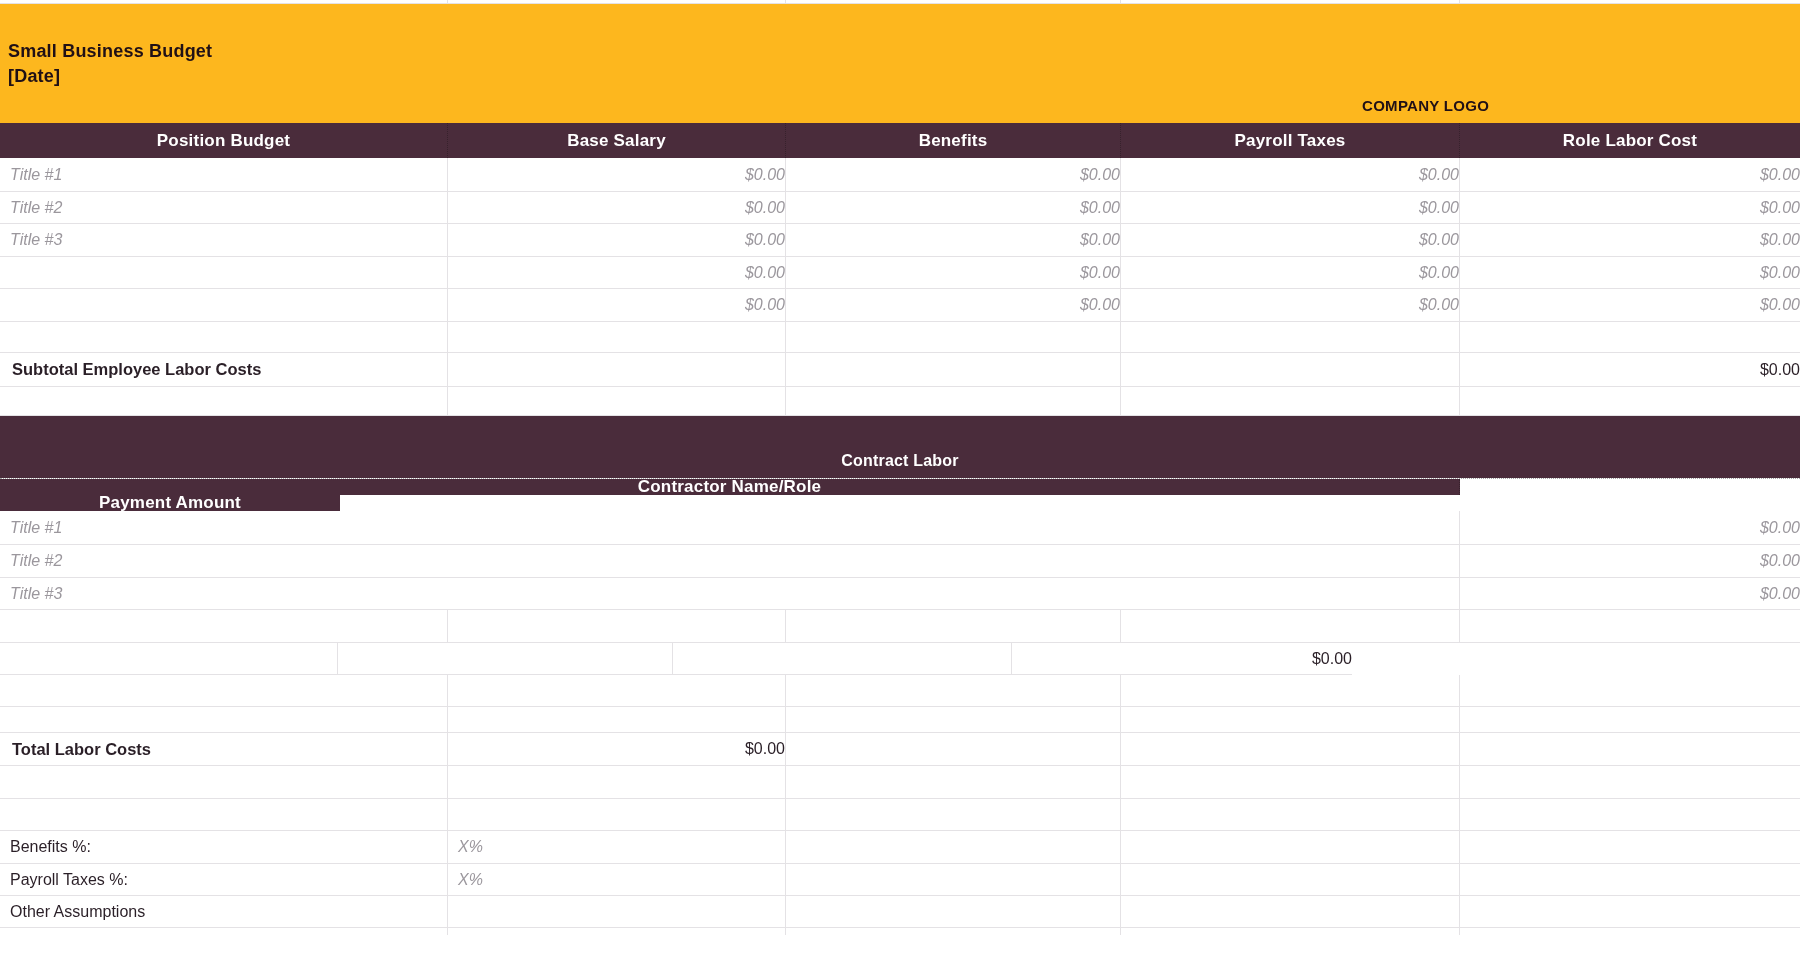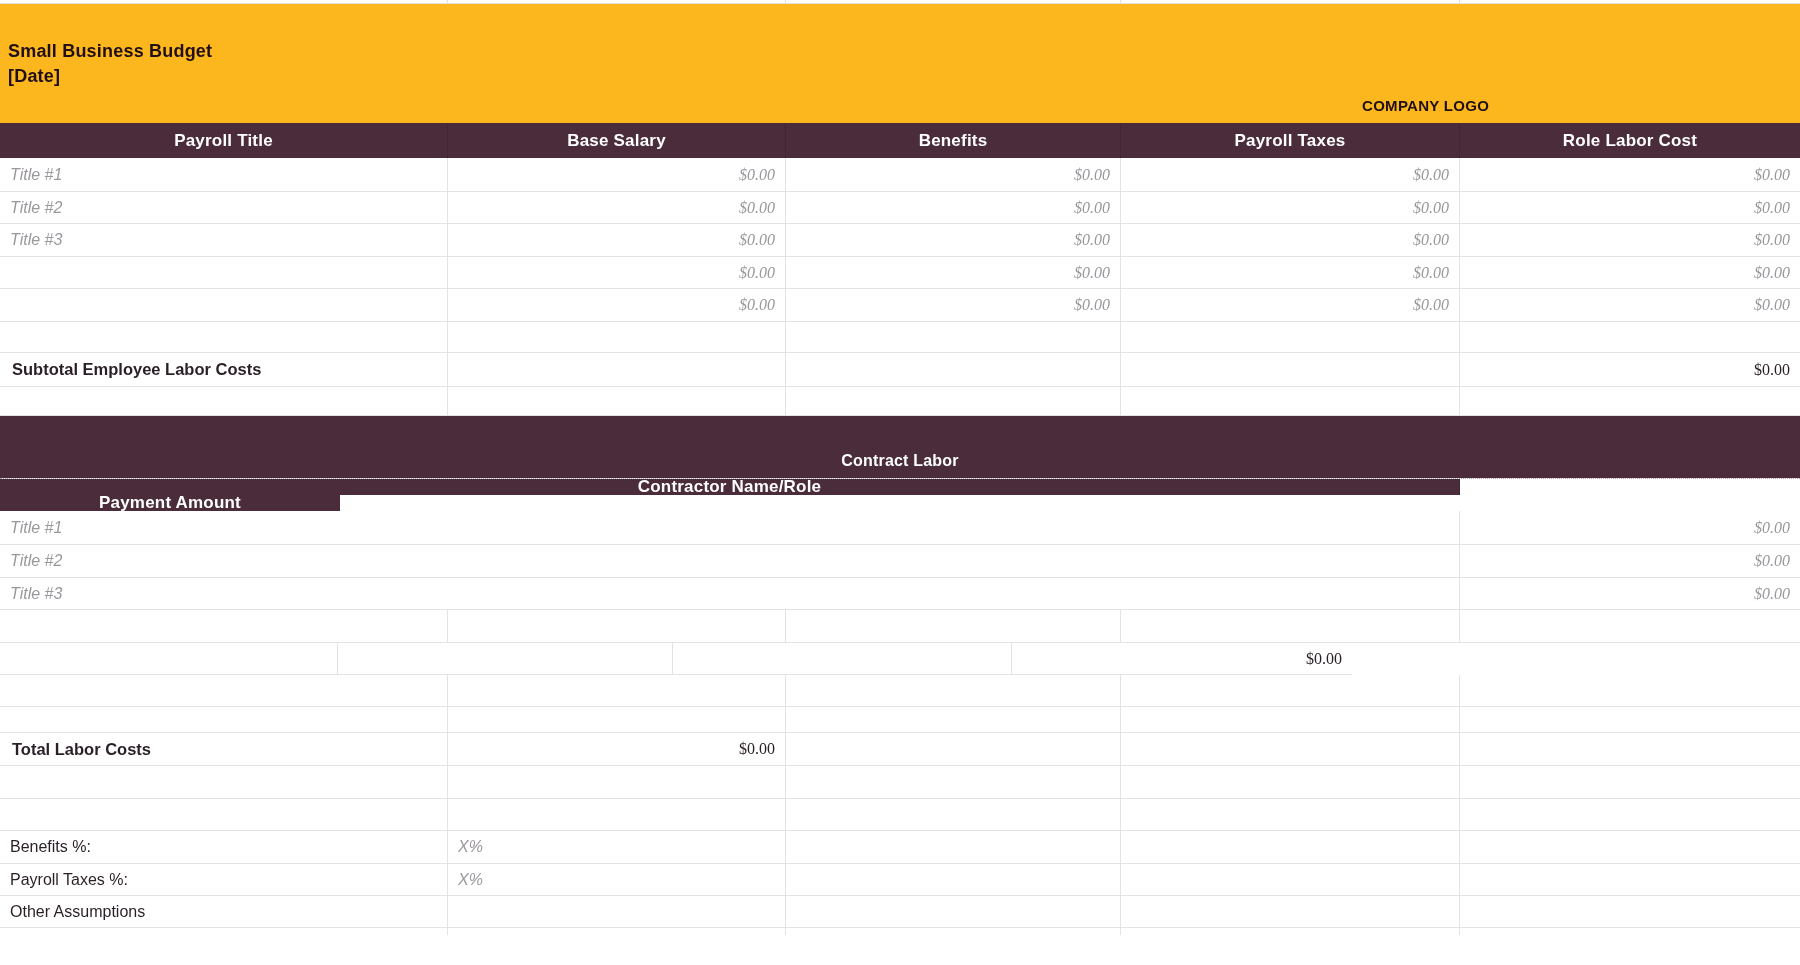--- a/index.html
+++ b/index.html
@@ -29,21 +29,21 @@
   .yc{background:var(--yellow);border:none;}
   .logo{align-items:flex-end;padding:0 0 9px 10px;font-weight:bold;font-size:15px;letter-spacing:.3px;color:#201016;border-right:1px solid var(--ygrid);}
   .doctitle{flex-direction:column;justify-content:center;align-items:flex-start;padding-left:8px;font-weight:bold;font-size:18px;line-height:25px;color:#201016;letter-spacing:.2px;}
   
   .mh{background:var(--maroon);border:none;border-right:1px dotted rgba(0,0,0,.25);justify-content:center;color:#fff;font-weight:bold;font-size:17px;letter-spacing:.2px;}
   .r > .mh:last-child{border-right:none;}
   .banner{background:var(--maroon);border:none;justify-content:center;align-items:flex-end;padding-bottom:8px;color:#fff;font-weight:bold;font-size:16px;letter-spacing:.2px;}
   .dotted-top{border-top:1px dotted rgba(0,0,0,.35);flex-direction:column;}
   
   .ph{color:var(--ph);font-style:italic;}
-  .money{justify-content:flex-end;padding-right:10px;font-family:Liberation Serif, serif;}
+  .money{justify-content:flex-end;}
   .lbl{padding-left:10px;text-align:right;}
   .b{font-weight:bold;font-size:16.5px;padding-left:12px;}
 </style>
 </head>
 <body>
 
 <div class="sheet">
 
   <div class="r" style="height:4px">
     <div class="c w-a"></div>
@@ -55,21 +55,21 @@
 
   <div class="r" style="height:119px">
     <div class="c w-be yc doctitle">
       <span>Small Business Budget</span>
       <span>[Date]</span>
     </div>
     <div class="c w-a yc logo">COMPANY LOGO</div>
   </div>
 
   <div class="r" style="height:35px">
-    <div class="c w-a mh">Payroll Title</div>
+    <div class="c w-a mh">Position Budget</div>
     <div class="c w-b mh">Base Salary</div>
     <div class="c w-c mh">Benefits</div>
     <div class="c w-d mh">Payroll Taxes</div>
     <div class="c w-e mh">Role Labor Cost</div>
   </div>
 
   <div class="r" style="height:34px">
     <div class="c w-a lbl ph">Title #1</div>
     <div class="c w-b money ph">$0.00</div>
     <div class="c w-c money ph">$0.00</div>

